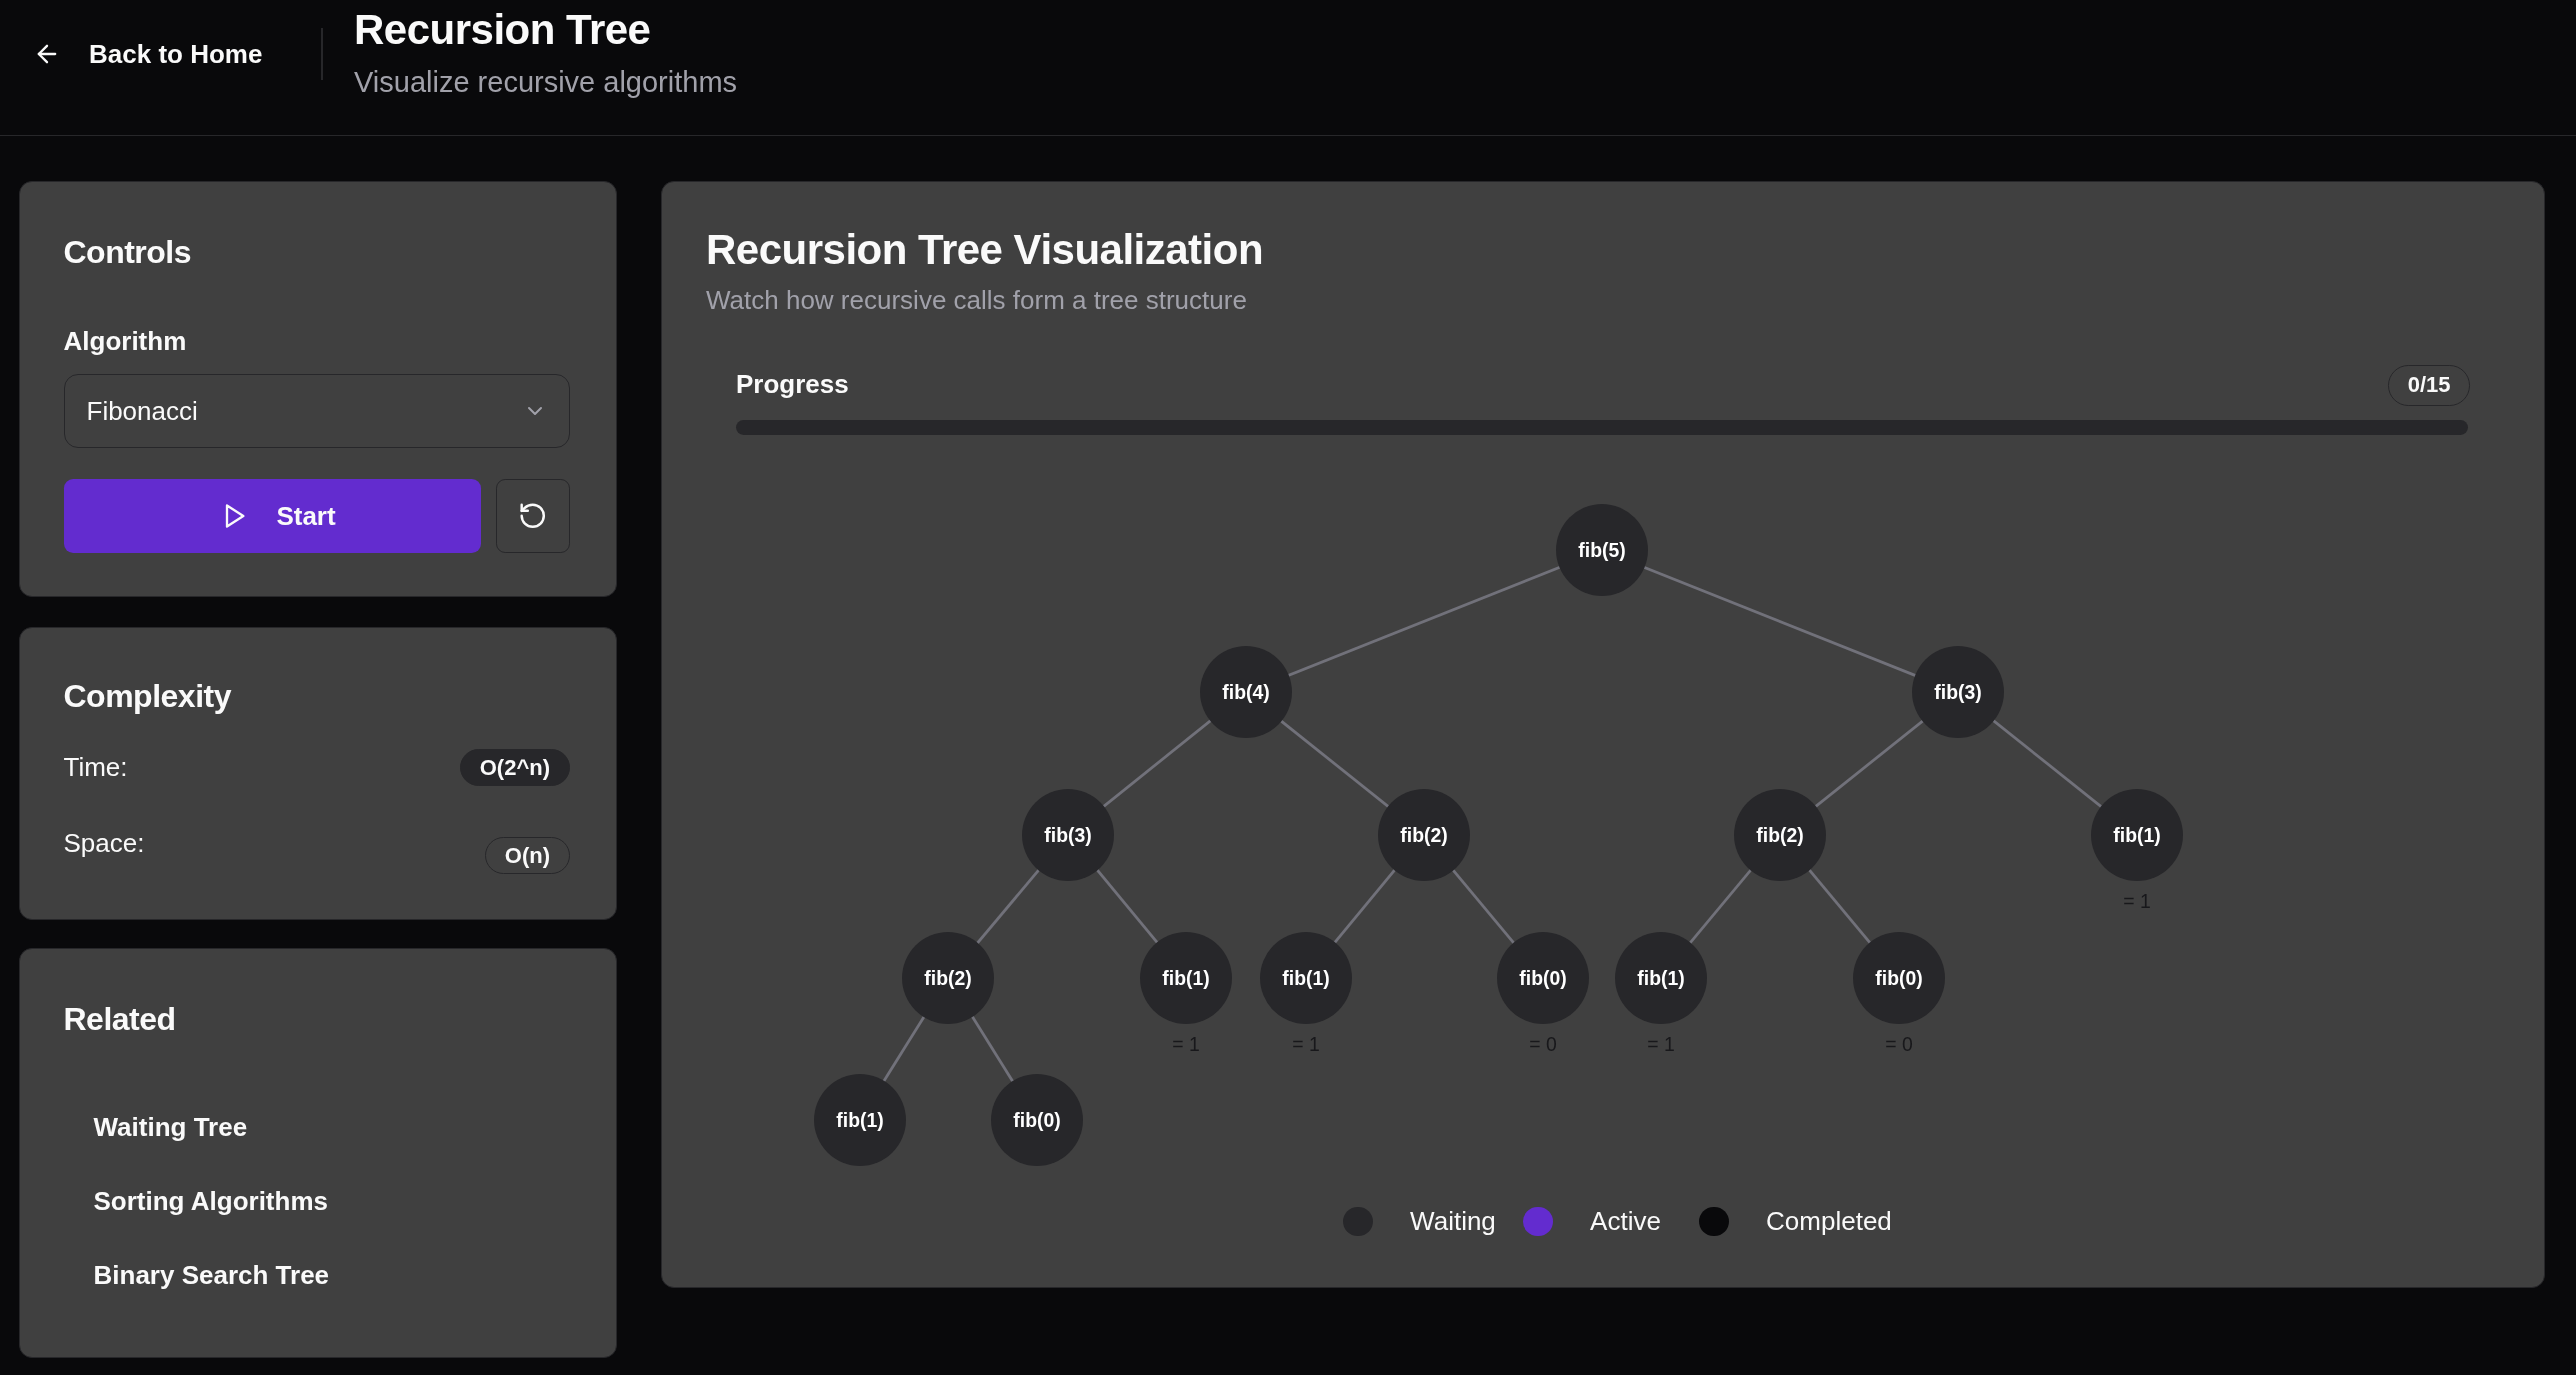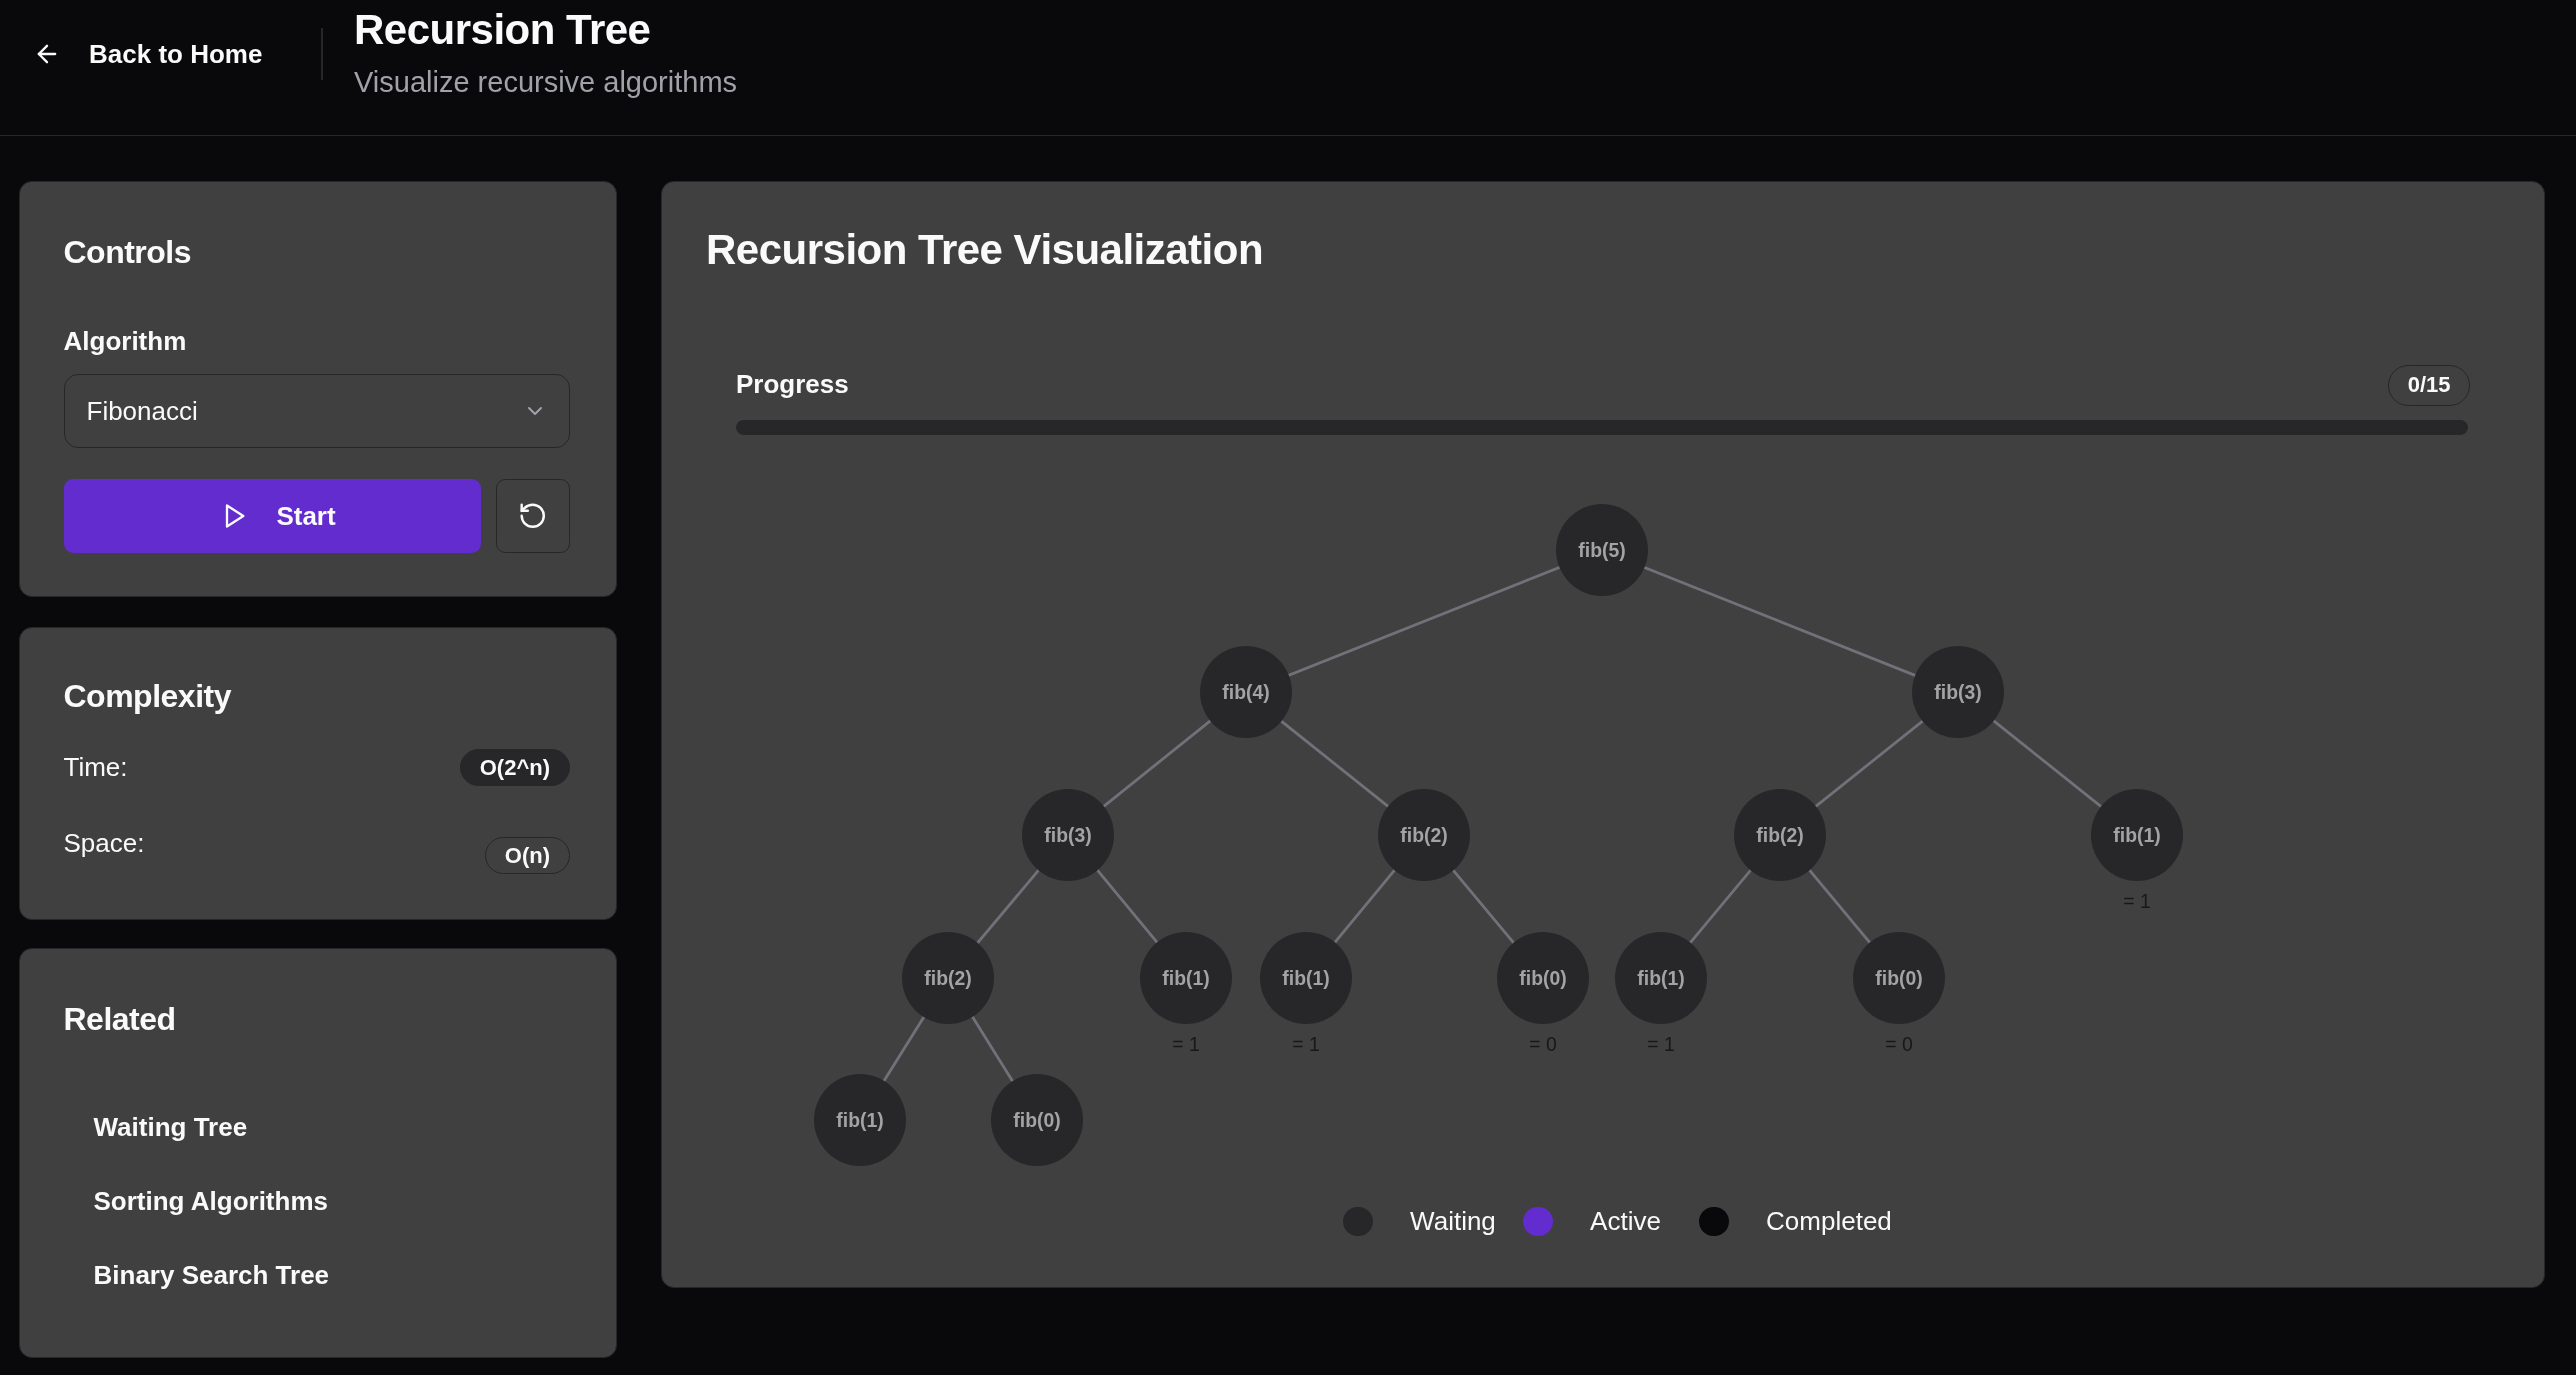--- a/index.html
+++ b/index.html
@@ -47,21 +47,21 @@
   
   #main-card { left: 661px; top: 181px; width: 1884px; height: 1107px; }
   .main-title { position: absolute; left: 44px; top: 44px; font-size: 42px; font-weight: 700; letter-spacing: -0.5px; }
   .main-subtitle { position: absolute; left: 44px; top: 103px; font-size: 26px; color: #a1a1aa; }
   .progress-label { position: absolute; left: 74px; top: 187px; font-size: 26px; font-weight: 600; }
   .progress-count { position: absolute; right: 74px; top: 183px; height: 41px; line-height: 37px; padding: 0 18.5px; border: 1.8px solid #27272a; border-radius: 20.3px; font-size: 22px; font-weight: 700; }
   .progress-track { position: absolute; left: 74px; top: 238px; width: 1732px; height: 14.8px; border-radius: 7.4px; background: #27272a; overflow: hidden; }
   .progress-fill { height: 100%; background: #632ccf; width: 0; }
 
   #tree-svg { position: absolute; left: 0; top: 0; width: 2576px; height: 1376px; pointer-events: none; }
-  .node { position: absolute; width: 92px; height: 92px; margin-left: -46px; margin-top: -46px; border-radius: 50%; background: #27272a; display: flex; align-items: center; justify-content: center; font-size: 19.4px; font-weight: 700; color: #a3a3a3; cursor: pointer; }
+  .node { position: absolute; width: 92px; height: 92px; margin-left: -46px; margin-top: -46px; border-radius: 50%; background: #27272a; display: flex; align-items: center; justify-content: center; font-size: 19.4px; font-weight: 700; color: #ffffff; cursor: pointer; }
   .node-result { position: absolute; width: 92px; margin-left: -46px; text-align: center; font-size: 19.4px; color: #18181b; }
 
   .legend { position: absolute; top: 1206px; display: flex; align-items: center; gap: 16.6px; }
   .legend-dot { width: 29.5px; height: 29.5px; border-radius: 50%; }
   .legend-label { font-size: 26px; margin-left: 21px; }
 </style>
 </head>
 <body>
 
 <div class="header">
@@ -114,20 +114,21 @@
 
 <div class="card" id="related-card">
   <div class="card-title">Related</div>
   <div class="related-item" style="top:163px">Waiting Tree</div>
   <div class="related-item" style="top:237px">Sorting Algorithms</div>
   <div class="related-item" style="top:311px">Binary Search Tree</div>
 </div>
 
 <div class="card" id="main-card">
   <h2 class="main-title">Recursion Tree Visualization</h2>
+  <div class="main-subtitle">Watch how recursive calls form a tree structure</div>
   <div class="progress-label">Progress</div>
   <div class="progress-count">0/15</div>
   <div class="progress-track">
     <div class="progress-fill" id="progress-fill" style="width: 0%;"></div>
   </div>
 </div>
 
 <svg id="tree-svg" viewBox="0 0 2790 1490">
     <line x1="1735" y1="596" x2="1349" y2="750" stroke="#71717a" stroke-width="3"></line>
     <line x1="1735" y1="596" x2="2121" y2="750" stroke="#71717a" stroke-width="3"></line>

